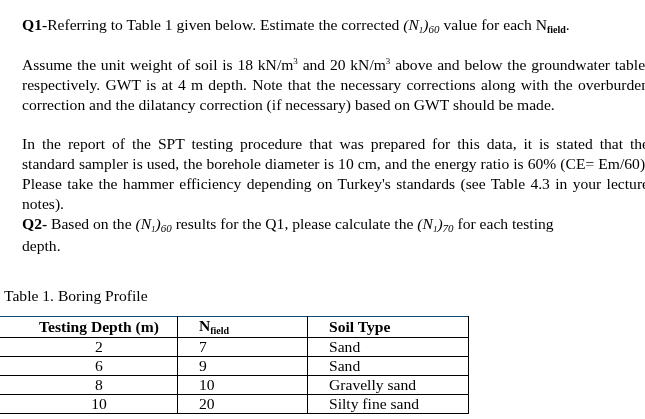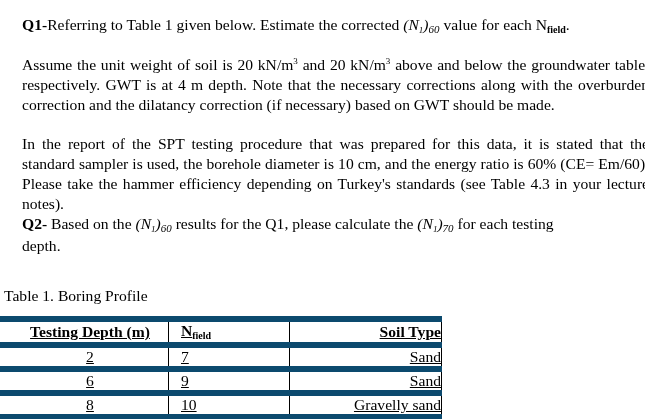--- a/index.html
+++ b/index.html
@@ -21,34 +21,34 @@
     #spt-para { top: 124px; }
     #q2-para { top: 204px; width: 560px; }
 
     #table-caption { position: absolute; left: 4px; top: 287px; font-weight: normal; font-size: 15.6px; }
 
     #boring-table {
       position: absolute; left: 0px; top: 316px;
       border-collapse: collapse; font-size: 15.6px; line-height: 18px;
     }
     #boring-table th, #boring-table td {
-      border-top: 6px solid #0c4a6e; border-bottom: 1px solid #000;
-      padding: 0 0 0 12px; height: 18px; white-space: nowrap; text-decoration: underline;
+      border-top: 1px solid #0c4a6e; border-bottom: 1px solid #000;
+      padding: 0 0 0 21px; height: 18px; white-space: nowrap;
     }
     #boring-table th { font-weight: bold; }
     .c1 { width: 156px; text-align: center; border-left: none; border-right: 1px solid #000; }
     .c2 { width: 108px; text-align: left; border-right: 1px solid #000; }
-    .c3 { width: 139px; text-align: right; border-right: 1px solid #000; margin-left: 16px; }
+    .c3 { width: 139px; text-align: left; border-right: 1px solid #000; margin-left: 16px; }
   </style>
 </head>
 <body>
 
 <p class="para" id="q1-line"><b>Q1-</b><span>Referring to Table 1 given below. Estimate the corrected </span><span class="ital"><span>(N</span><span class="sub-plain">1</span><span>)</span><span class="sub-ital">60</span></span><span> value for each N</span><span class="sub-bold">field</span><span>.</span></p>
 
-<p class="para justify" id="assume-para"><span>Assume the unit weight of soil is 20 kN/m</span><sup>3</sup><span> and 20 kN/m</span><sup>3</sup><span> above and below the groundwater table, respectively. GWT is at 4 m depth. Note that the necessary corrections along with the overburden correction and the dilatancy correction (if necessary) based on GWT should be made.</span></p>
+<p class="para justify" id="assume-para"><span>Assume the unit weight of soil is 18 kN/m</span><sup>3</sup><span> and 20 kN/m</span><sup>3</sup><span> above and below the groundwater table, respectively. GWT is at 4 m depth. Note that the necessary corrections along with the overburden correction and the dilatancy correction (if necessary) based on GWT should be made.</span></p>
 
 <p class="para justify" id="spt-para">In the report of the SPT testing procedure that was prepared for this data, it is stated that the standard sampler is used, the borehole diameter is 10 cm, and the energy ratio is 60% (CE= Em/60). Please take the hammer efficiency depending on Turkey's standards (see Table 4.3 in your lecture notes).</p>
 
 <p class="para" id="q2-para"><b>Q2-</b><span> Based on the </span><span class="ital"><span>(N</span><span class="sub-plain">1</span><span>)</span><span class="sub-ital">60</span></span><span> results for the Q1, please calculate the </span><span class="ital"><span>(N</span><span class="sub-plain">1</span><span>)</span><span class="sub-ital">70</span></span><span> for each testing depth.</span></p>
 
 <div id="table-caption">Table 1. Boring Profile</div>
 
 <table id="boring-table">
   <thead>
     <tr>

